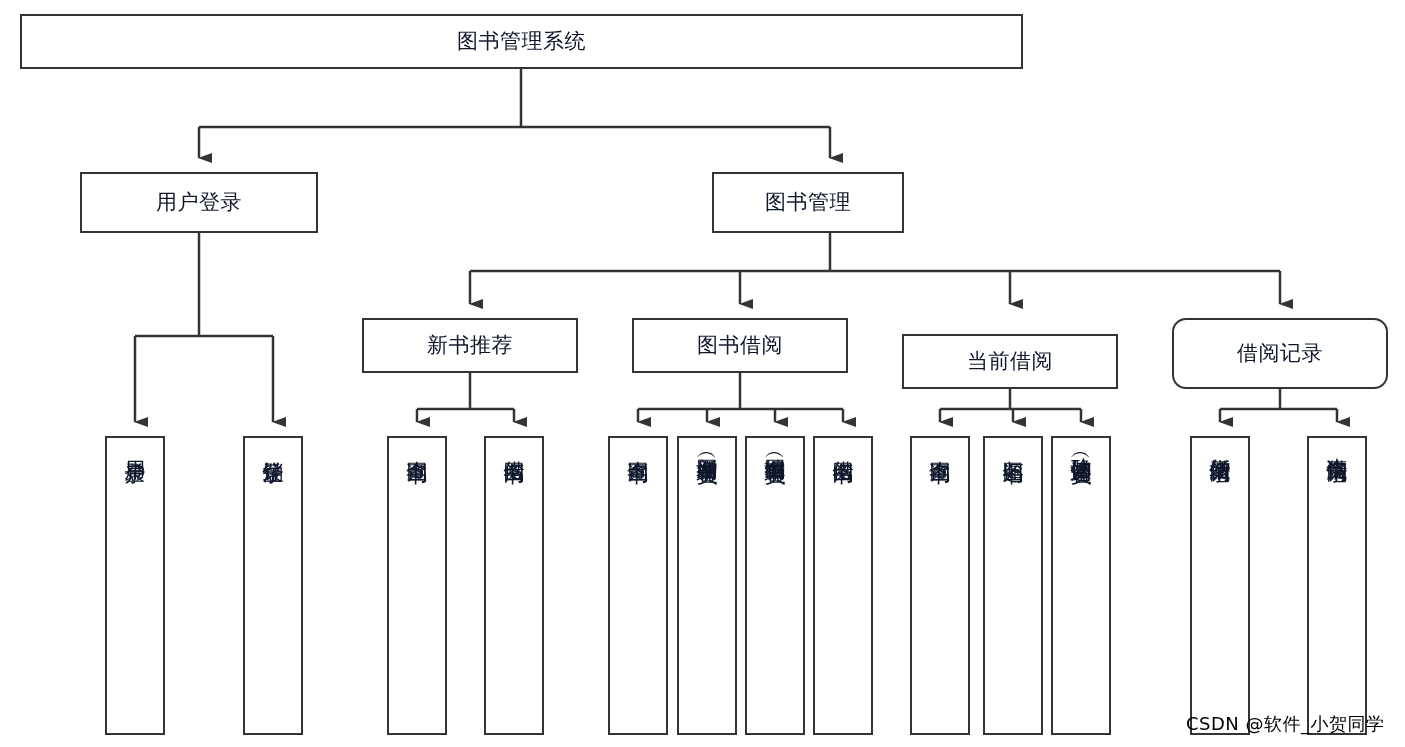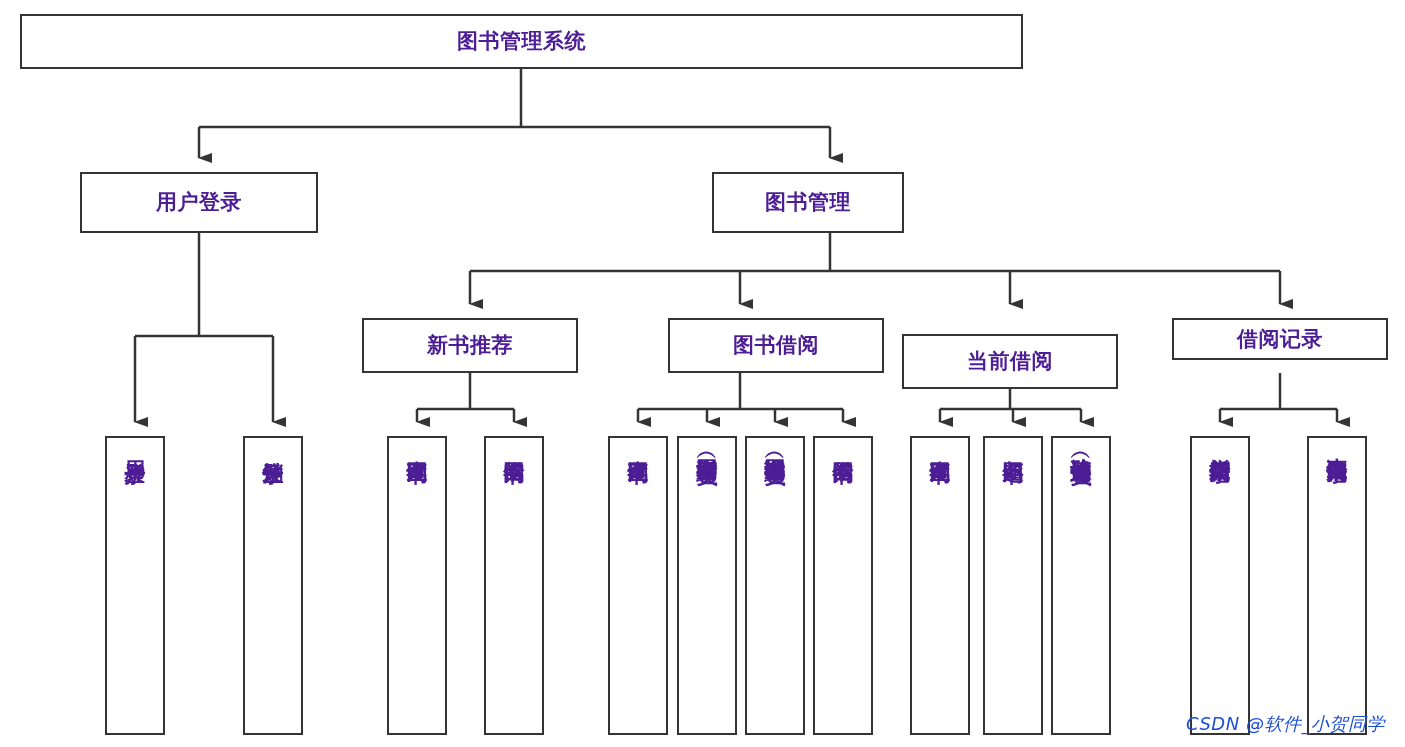--- a/index.html
+++ b/index.html
@@ -27,23 +27,22 @@
     pointer-events: none;
   }
   .node {
     position: absolute;
     box-sizing: border-box;
     border: 2.5px solid #343434;
     background: #ffffff;
     display: flex;
     align-items: center;
     justify-content: center;
-    color: #4c1d95;
+    color: #0f172a;
     text-align: center;
-    font-weight: bold;
   }
   .node .label {
     display: block;
     line-height: 1.18;
     letter-spacing: 0.5px;
   }
   
   .node.h { }
   .node.h .label {
     font-size: 21px;
@@ -65,26 +64,25 @@
     line-height: 1.05;
     letter-spacing: 1px;
     white-space: nowrap;
   }
   .node.v.tall {
     padding-top: 3px;
   }
   .watermark {
     position: absolute;
     font-size: 18px;
-    color: #1d4ed8;
+    color: #000000;
     white-space: nowrap;
     letter-spacing: 0.5px;
     left: 1186px;
     top: 712px;
-    font-style: italic;
   }
 </style>
 </head>
 <body>
 
 <div id="canvas">
 
   <svg id="edges" viewBox="0 0 1405 747" width="1405" height="747" xmlns="http://www.w3.org/2000/svg">
     <defs>
       <marker id="arrow" viewBox="0 0 12 14" refX="6" refY="13" markerWidth="12" markerHeight="14" orient="auto-start-reverse" markerUnits="userSpaceOnUse">
@@ -134,27 +132,27 @@
       </div>
       <div class="node h" style="left: 80px; top: 172px; width: 238px; height: 61px;">
         <span class="label">用户登录</span>
       </div>
       <div class="node h" style="left: 712px; top: 172px; width: 192px; height: 61px;">
         <span class="label">图书管理</span>
       </div>
       <div class="node h" style="left: 362px; top: 318px; width: 216px; height: 55px;">
         <span class="label">新书推荐</span>
       </div>
-      <div class="node h" style="left: 632px; top: 318px; width: 216px; height: 55px; margin-left: 36px;">
+      <div class="node h" style="left: 632px; top: 318px; width: 216px; height: 55px;">
         <span class="label">图书借阅</span>
       </div>
       <div class="node h" style="left: 902px; top: 318px; width: 216px; height: 55px; margin-top: 16px;">
         <span class="label">当前借阅</span>
       </div>
-      <div class="node h" style="left: 1172px; top: 318px; width: 216px; height: 42px;">
+      <div class="node h" style="left: 1172px; top: 318px; width: 216px; height: 71px; border-radius: 14px;">
         <span class="label">借阅记录</span>
       </div>
       <div class="node v" style="left: 105px; top: 436px; width: 60px; height: 299px;">
         <span class="label">用户登录</span>
       </div>
       <div class="node v" style="left: 243px; top: 436px; width: 60px; height: 299px;">
         <span class="label">注销登录</span>
       </div>
       <div class="node v" style="left: 387px; top: 436px; width: 60px; height: 299px;">
         <span class="label">查询图书</span>

